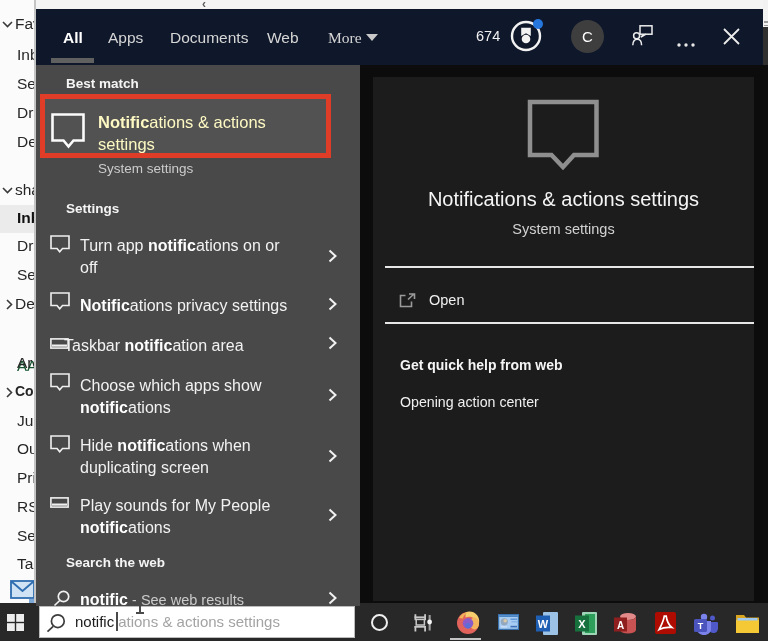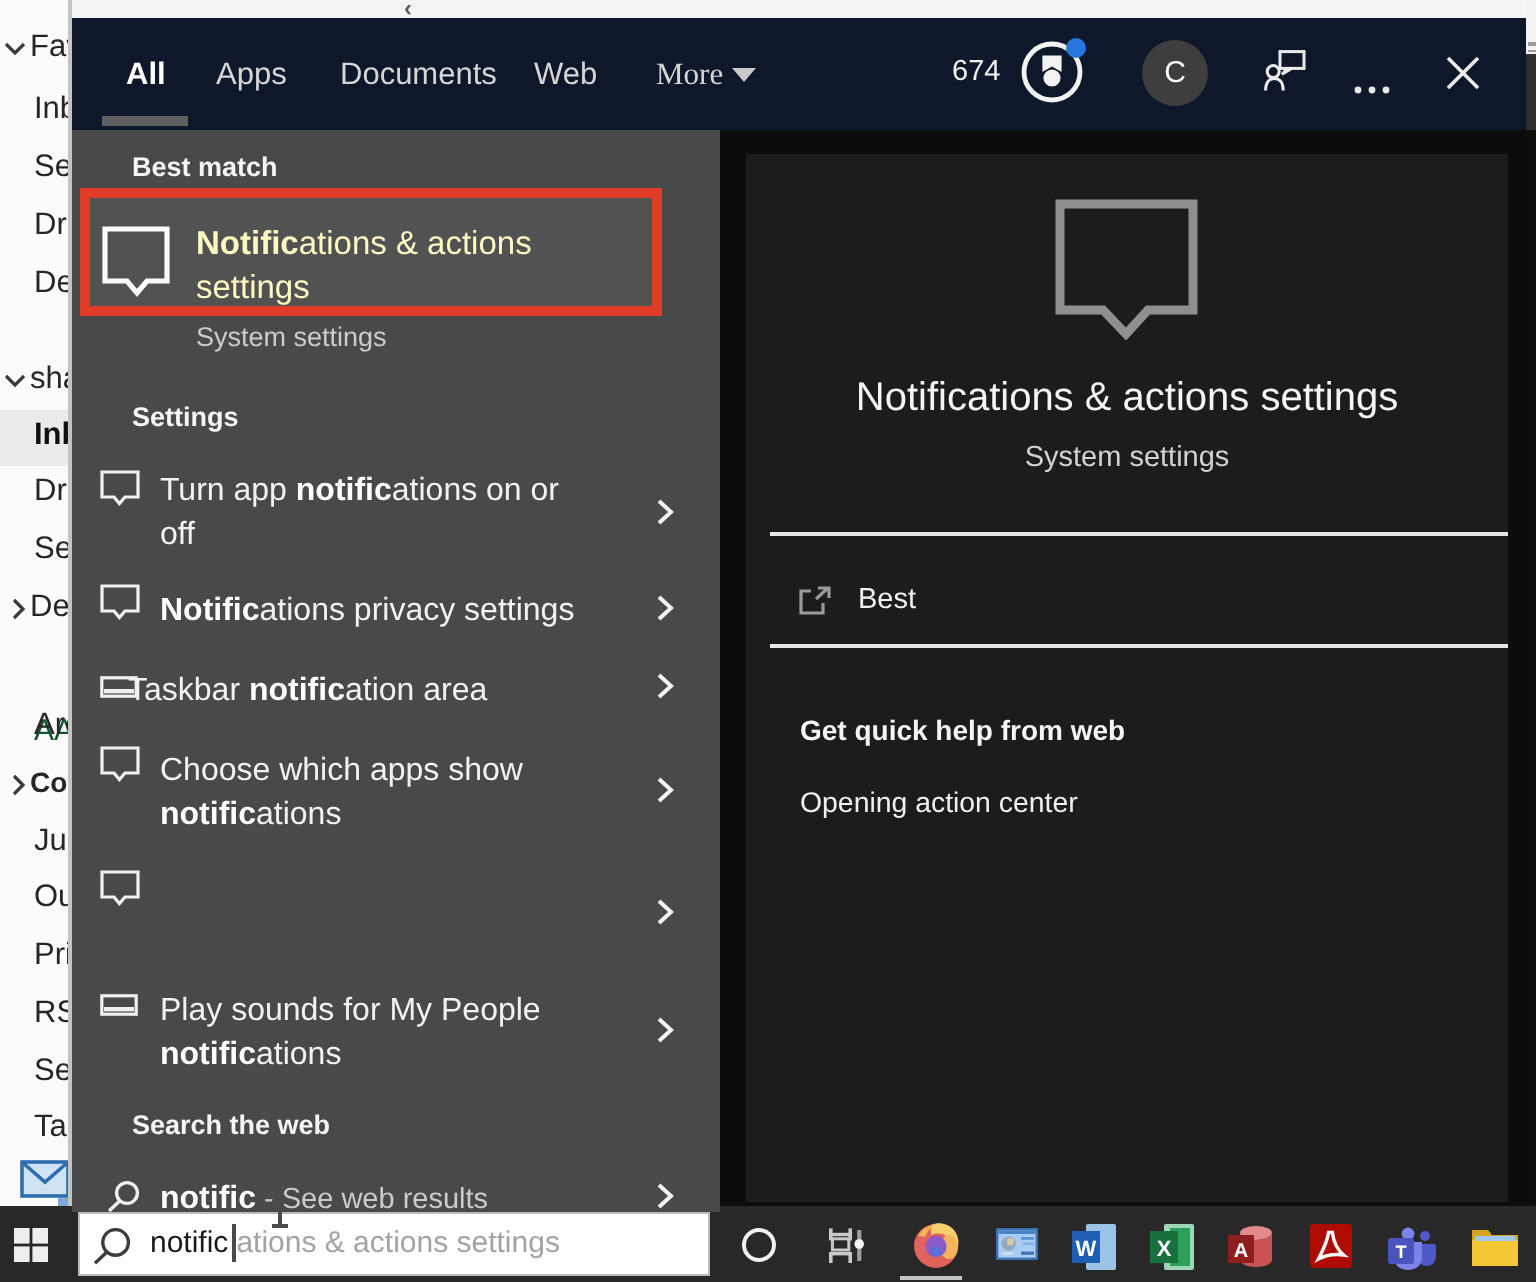--- a/index.html
+++ b/index.html
@@ -214,20 +214,21 @@
     <div class="item-text" style="left:28px;top:270px;">Taskbar <b>notific</b>ation area</div>
 
     <svg class="abs" style="left:14px;top:308px;" width="20" height="18" viewBox="0 0 20 18">
       <path d="M7 13.5 L1 13.5 L1 1 L19 1 L19 13.5 L12.5 13.5 L9.7 16.8 Z" fill="none" stroke="#f0f0f0" stroke-width="1.6"></path>
     </svg>
     <div class="item-text" style="left:44px;top:310px;">Choose which apps show<br><b>notific</b>ations</div>
 
     <svg class="abs" style="left:14px;top:370px;" width="20" height="18" viewBox="0 0 20 18">
       <path d="M7 13.5 L1 13.5 L1 1 L19 1 L19 13.5 L12.5 13.5 L9.7 16.8 Z" fill="none" stroke="#f0f0f0" stroke-width="1.6"></path>
     </svg>
+    <div class="item-text" style="left:44px;top:370px;">Hide <b>notific</b>ations when<br>duplicating screen</div>
 
     <svg class="abs" style="left:14px;top:432px;" width="19" height="11" viewBox="0 0 19 11">
       <rect x="0.9" y="0.9" width="17.2" height="9.2" fill="none" stroke="#f0f0f0" stroke-width="1.6"></rect>
       <rect x="2" y="6.5" width="15" height="2.2" fill="#f0f0f0"></rect>
     </svg>
     <div class="item-text" style="left:44px;top:430px;">Play sounds for My People<br><b>notific</b>ations</div>
 
     <div class="sech" style="left:14px;top:490px;">Search the web</div>
 
     <svg class="abs" style="left:17px;top:524px;" width="18" height="18" viewBox="0 0 18 18">
@@ -266,21 +267,21 @@
       <path d="M25.5 57 L4 57 L4 4 L70.5 4 L70.5 57 L48 57 L37 69 Z" fill="none" stroke="#8f8f8f" stroke-width="4.5"></path>
     </svg>
     <div class="abs" style="left:0;top:111px;width:381px;text-align:center;color:#f5f5f5;font-size:20px;">Notifications &amp; actions settings</div>
     <div class="abs" style="left:0;top:144px;width:381px;text-align:center;color:#d2d2d2;font-size:14.5px;">System settings</div>
     <div class="rsep" style="top:189px;"></div>
 
     <svg class="abs" style="left:26px;top:216px;" width="17" height="15" viewBox="0 0 17 15">
       <path d="M6.5 2.5 L1.5 2.5 L1.5 13.5 L12.5 13.5 L12.5 8.5" fill="none" stroke="#9a9a9a" stroke-width="1.6"></path>
       <path d="M9 6.5 L15 1 M10 1 L15.5 1 L15.5 6" fill="none" stroke="#9a9a9a" stroke-width="1.6"></path>
     </svg>
-    <div class="abs" style="left:56px;top:215px;color:#f0f0f0;font-size:14.5px;">Best</div>
+    <div class="abs" style="left:56px;top:215px;color:#f0f0f0;font-size:14.5px;">Open</div>
     <div class="rsep" style="top:245px;"></div>
     <div class="abs" style="left:27px;top:317px;color:#f0f0f0;font-size:14.2px;">Opening action center</div>
     <div class="abs" style="left:27px;top:280px;color:#f5f5f5;font-size:14px;font-weight:bold;">Get quick help from web</div>
   </div>
 
   <div class="abs" style="left:39px;top:606px;width:316px;height:32px;background:#ffffff;border:1px solid #bcbcbc;"></div>
   <svg class="abs" style="left:46px;top:613px;" width="20" height="20" viewBox="0 0 20 20">
     <circle cx="11.8" cy="8.2" r="6.4" fill="none" stroke="#3c3c3c" stroke-width="1.7"></circle>
     <path d="M7.2 13.3 L1.5 18.6" stroke="#3c3c3c" stroke-width="1.7"></path>
   </svg>

